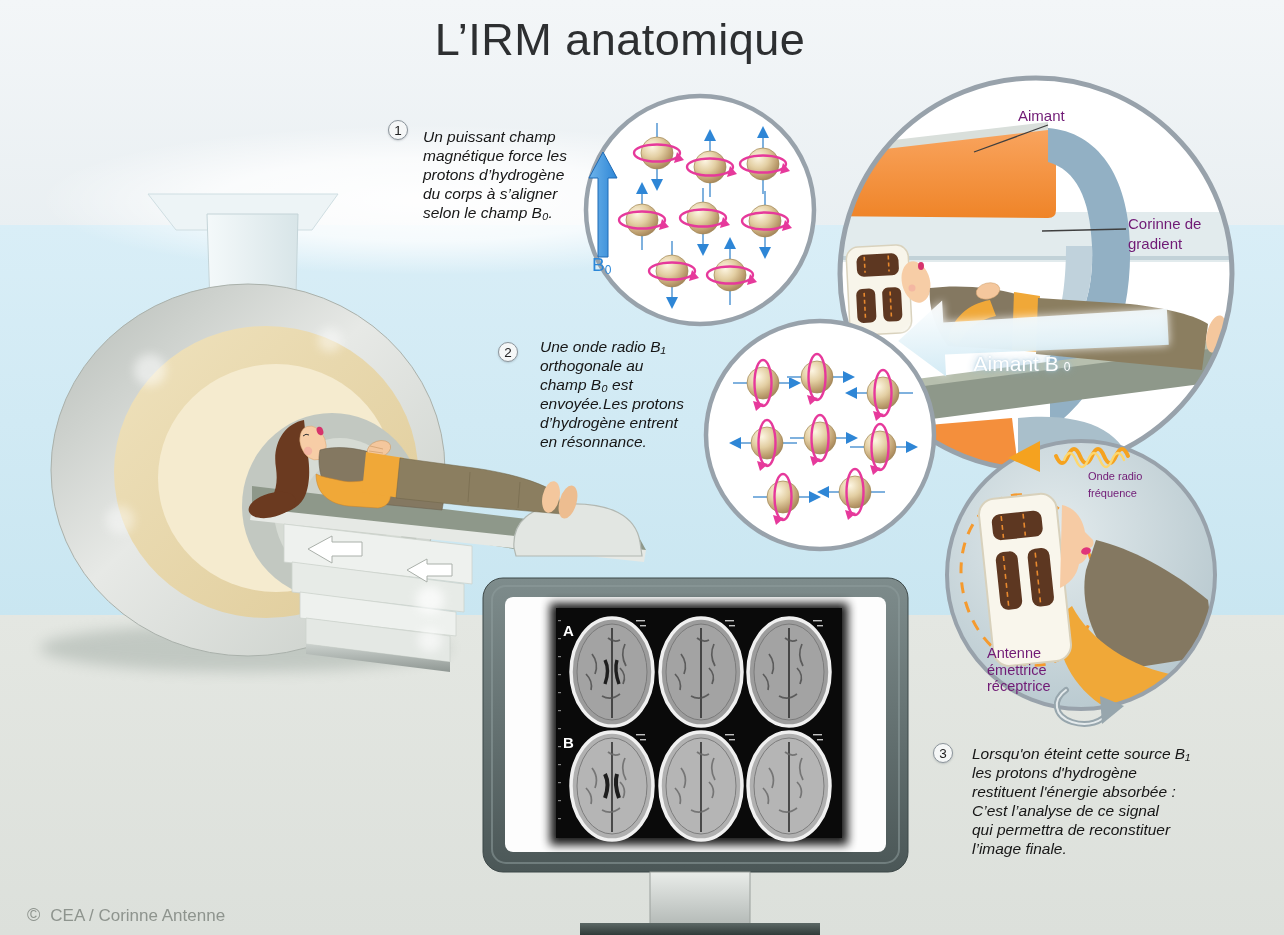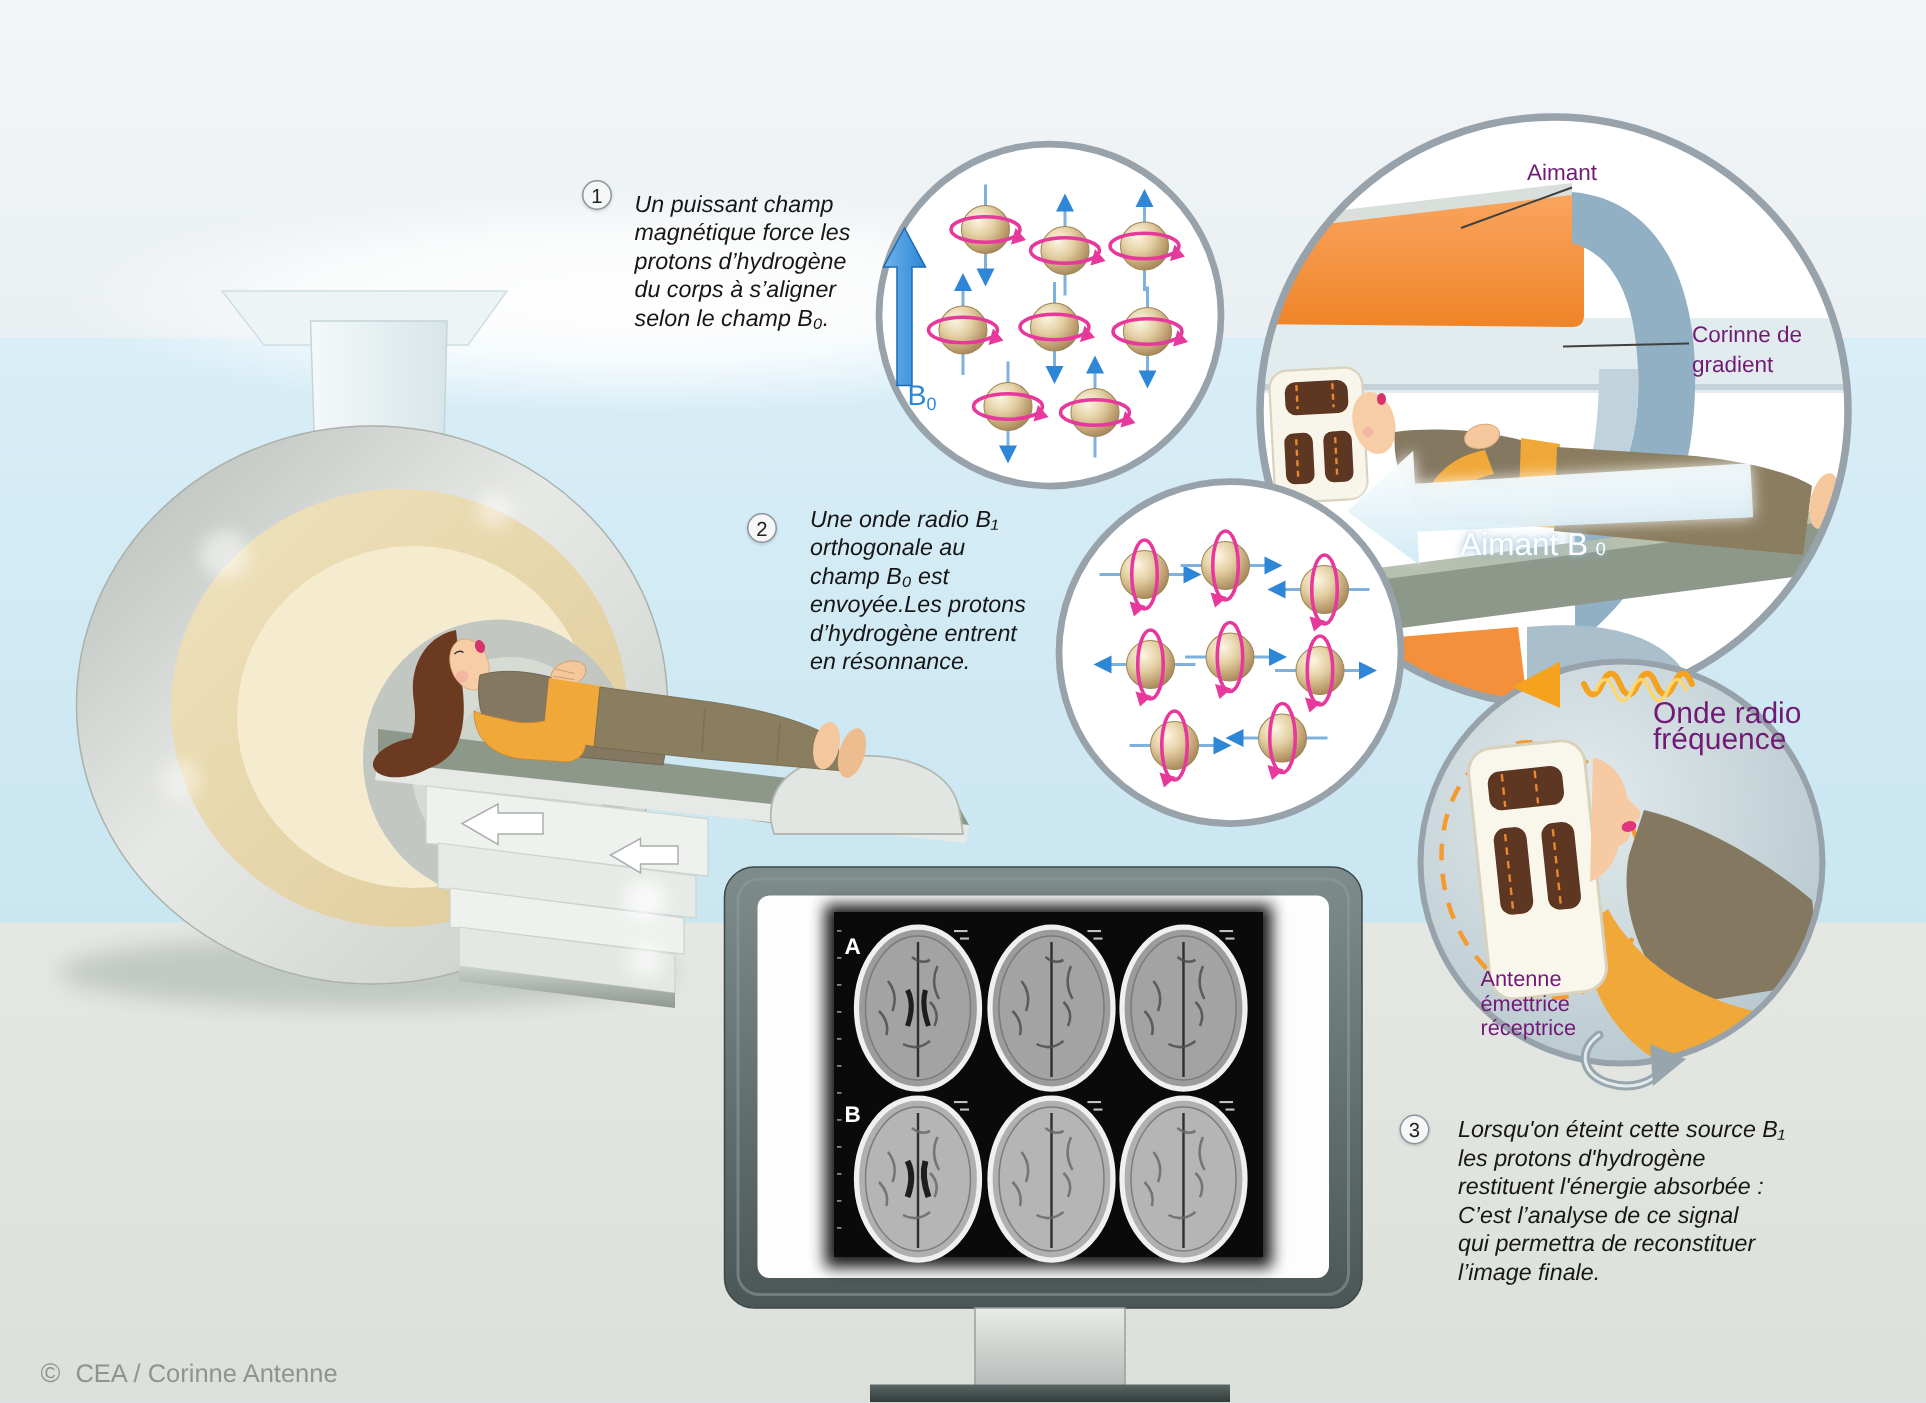--- a/index.html
+++ b/index.html
@@ -12,26 +12,26 @@
   .ceiling-blob{position:absolute;left:40px;top:125px;width:780px;height:150px;border-radius:50%;
     background:radial-gradient(closest-side,rgba(255,255,255,.97),rgba(255,255,255,.75) 55%,rgba(255,255,255,0));}
   svg.illustration{position:absolute;left:0;top:0;}
   .page-title{position:absolute;left:300px;top:14px;width:640px;text-align:center;
     font-size:45px;color:#2d2f31;letter-spacing:.5px;white-space:nowrap;}
   .badge{position:absolute;width:20px;height:20px;border-radius:50%;background:#f5f7f7;
     border:1.8px solid #8c959c;color:#222;font-size:13.5px;line-height:20px;text-align:center;box-sizing:border-box;
     box-shadow:0 1px 2px rgba(80,90,100,.25);}
   .step-text{position:absolute;font-size:15.5px;line-height:19px;color:#161616;white-space:pre-line;font-style:italic;}
   .lbl{position:absolute;font-size:15px;line-height:20px;color:#701a75;white-space:pre-line;}
-  .lbl-small{font-size:20px;line-height:17px;margin-left:14px;}
+  .lbl-small{font-size:11px;line-height:17px;}
   .lbl-ant{font-size:14.5px;line-height:16.5px;}
   .champ-label{position:absolute;left:927px;top:352px;width:190px;text-align:center;color:#fff;font-size:21px;
     text-shadow:0 0 8px rgba(150,190,215,.95),0 0 3px rgba(170,205,225,.85);}
   .champ-label .sub{font-size:12px;margin-left:5px;}
-  .b0-label{position:absolute;left:592px;top:254px;color:#2b87d8;font-size:19px;margin-left:13px;}
+  .b0-label{position:absolute;left:592px;top:254px;color:#2b87d8;font-size:19px;}
   .b0-label .sub{font-size:12px;vertical-align:-3px;}
   .credit{position:absolute;left:27px;top:905px;color:#8e948e;font-size:17px;}
   .credit .sym{font-size:18px;margin-right:10px;}
 </style>
 </head>
 <body>
 
 <div class="stage">
   <div class="bg bg-top"></div>
   <div class="bg bg-blue"></div>
@@ -425,20 +425,21 @@
           <rect x="558" y="764" width="3" height="1.2" fill="#fff" opacity="0.5"></rect>
           <rect x="558" y="782" width="3" height="1.2" fill="#fff" opacity="0.5"></rect>
           <rect x="558" y="800" width="3" height="1.2" fill="#fff" opacity="0.5"></rect>
           <rect x="558" y="818" width="3" height="1.2" fill="#fff" opacity="0.5"></rect>
         </g>
       <rect x="650" y="872" width="100" height="53" fill="url(#standG)" stroke="#9aa09c" stroke-width="1"></rect>
       <rect x="580" y="923" width="240" height="12" fill="url(#baseG)"></rect>
     </g>
   </svg>
 
+  <div class="page-title">L’IRM anatomique</div>
 
   <div class="badge" style="left:388px;top:120px;">1</div>
   <div class="step-text" style="left:423px;top:127px;width:160px;">Un puissant champ
 magnétique force les
 protons d’hydrogène
 du corps à s’aligner
 selon le champ B₀.</div>
 
   <div class="badge" style="left:498px;top:342px;">2</div>
   <div class="step-text" style="left:540px;top:337px;width:160px;">Une onde radio B₁

